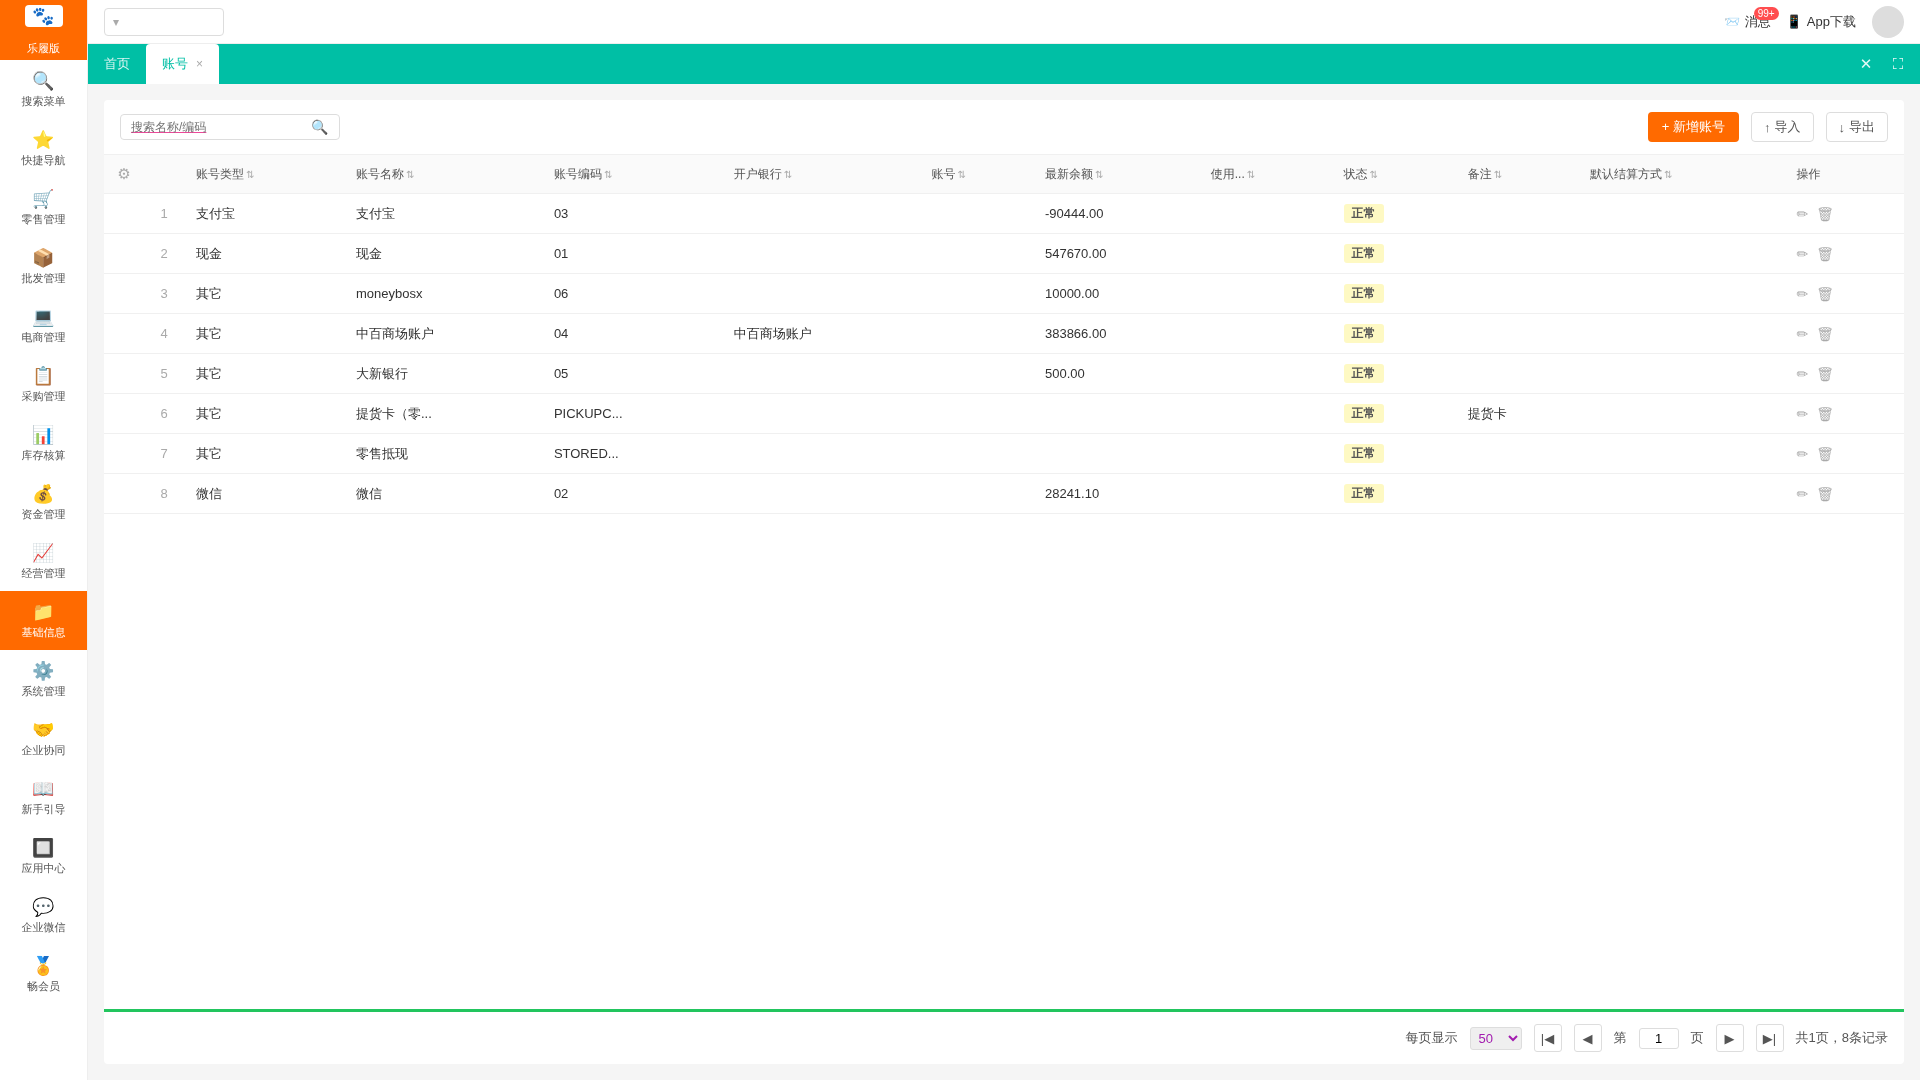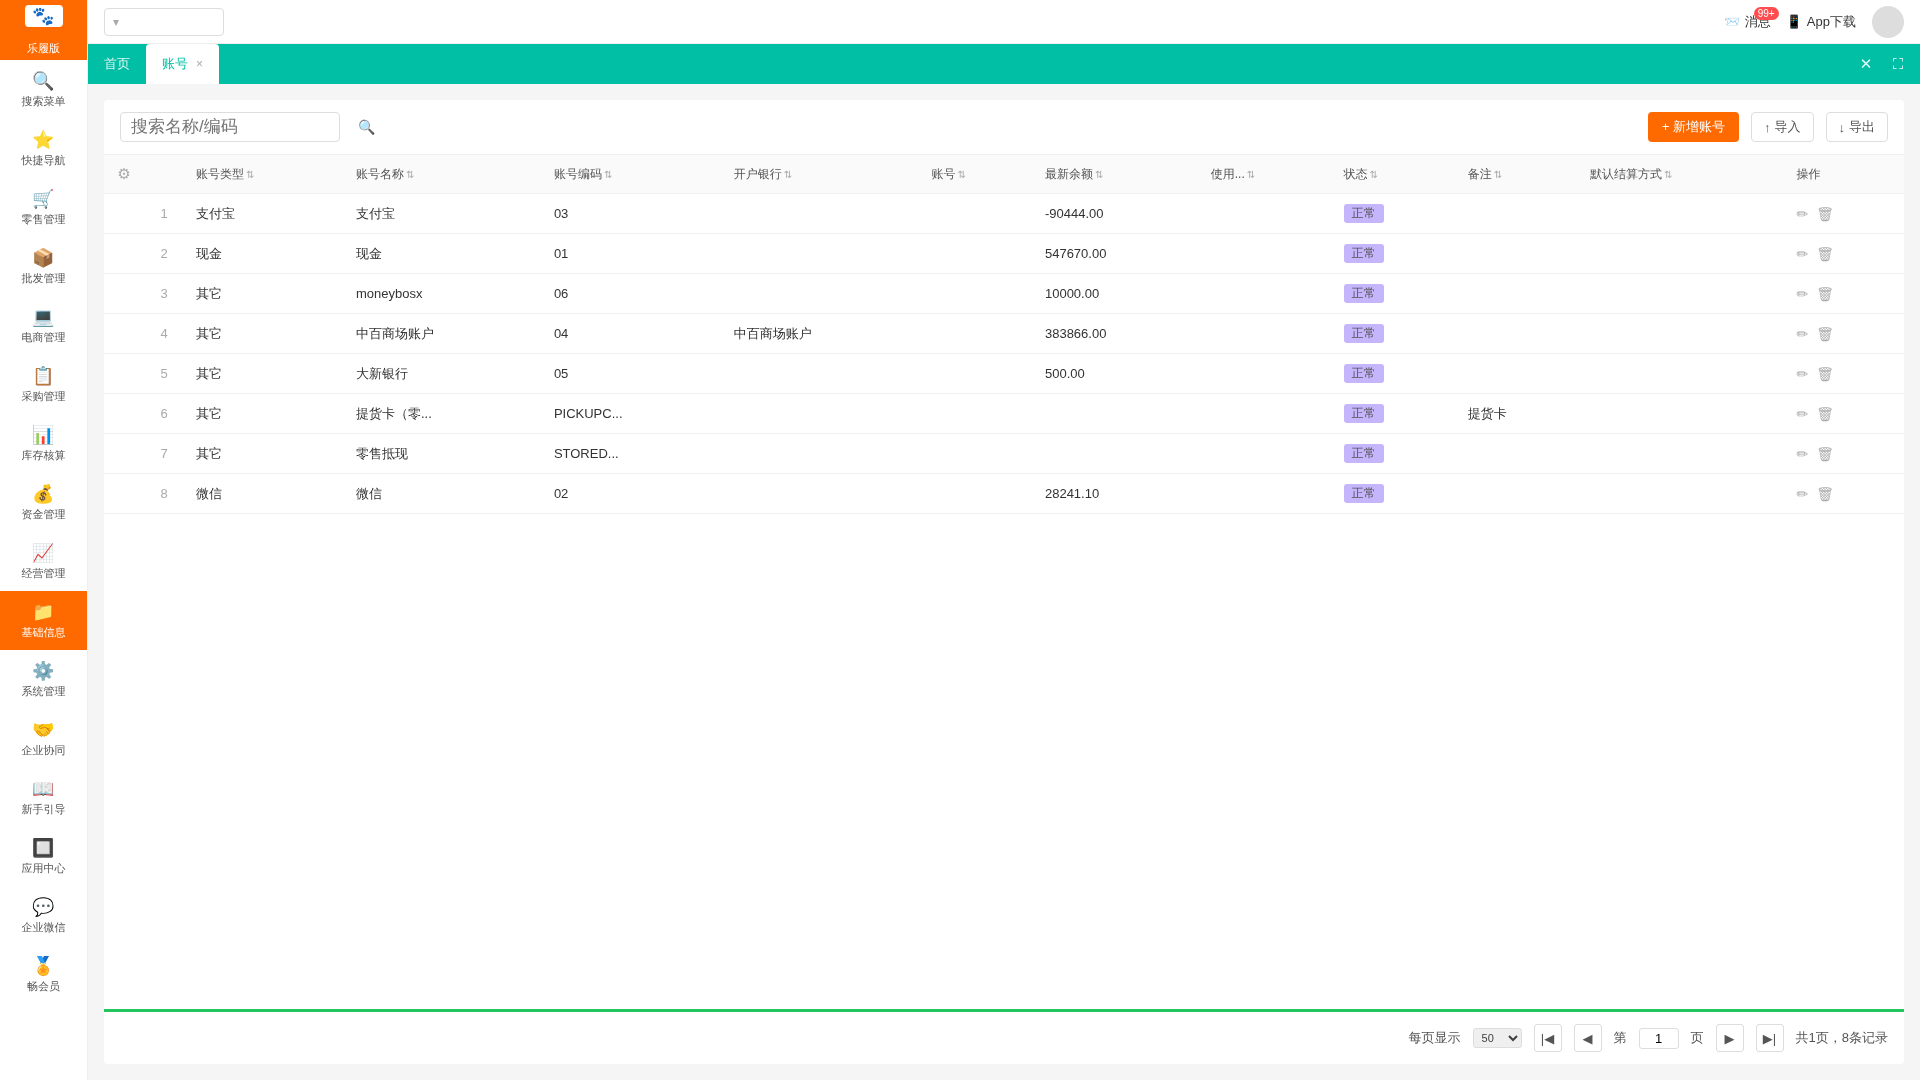--- a/index.html
+++ b/index.html
@@ -213,24 +213,25 @@
       align-items: center;
       border: 1px solid #ddd;
       border-radius: 4px;
       padding: 4px 10px;
       width: 220px;
       gap: 6px;
     }
     .search-box input {
       border: none;
       outline: none;
-      font-size: 17px;
+      font-size: 12px;
       color: #ec4899;
       flex: 1;
       background: transparent;
+      text-decoration: underline;
     }
     .search-icon-svg { color: #aaa; font-size: 14px; }
     .toolbar-right {
       display: flex;
       align-items: center;
       gap: 12px;
     }
     .btn-add {
       background: #ff6a00;
       color: #fff;
@@ -262,46 +263,47 @@
     thead tr { background: #fafafa; }
     th, td { padding: 10px 12px; text-align: left; border-bottom: 1px solid #f0f0f0; white-space: nowrap; }
     th { color: #555; font-weight: 500; font-size: 12px; }
     th .sort-icon { color: #aaa; margin-left: 2px; font-size: 10px; }
     td { color: #333; }
     .row-num { color: #aaa; text-align: center; width: 40px; }
     .gear-col { width: 40px; text-align: center; }
     .gear-btn { cursor: pointer; color: #aaa; font-size: 15px; }
     .status-badge {
       display: inline-block;
-      background: #c4b5fd;
+      background: #fef9c3;
       color: #555;
       border-radius: 3px;
       padding: 1px 8px;
       font-size: 12px;
+      font-weight: bold;
     }
     .op-icons { display: flex; gap: 8px; }
     .op-icon { cursor: pointer; color: #aaa; font-size: 14px; }
 
     
     .pagination {
       display: flex;
       align-items: center;
       justify-content: flex-end;
       padding: 12px 16px;
       border-top: 3px solid #22c55e;
       gap: 12px;
       font-size: 13px;
       color: #555;
     }
     .page-size-select {
       border: 1px solid #ddd;
       border-radius: 3px;
       padding: 2px 4px;
-      font-size: 11px;
-      color: #404040;
+      font-size: 13px;
+      color: #a21caf;
     }
     .page-btn {
       width: 28px;
       height: 28px;
       display: flex;
       align-items: center;
       justify-content: center;
       border: 1px solid #ddd;
       border-radius: 3px;
       cursor: pointer;

